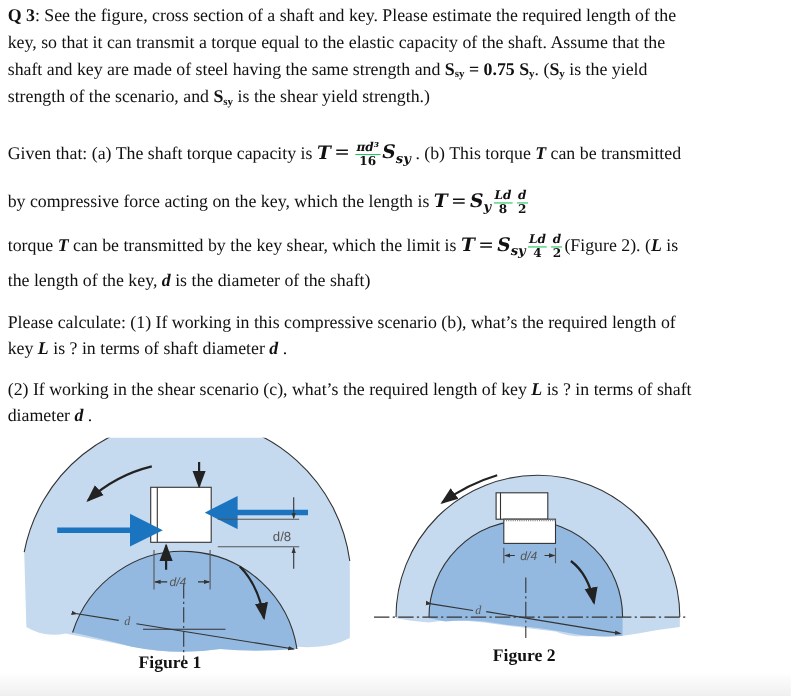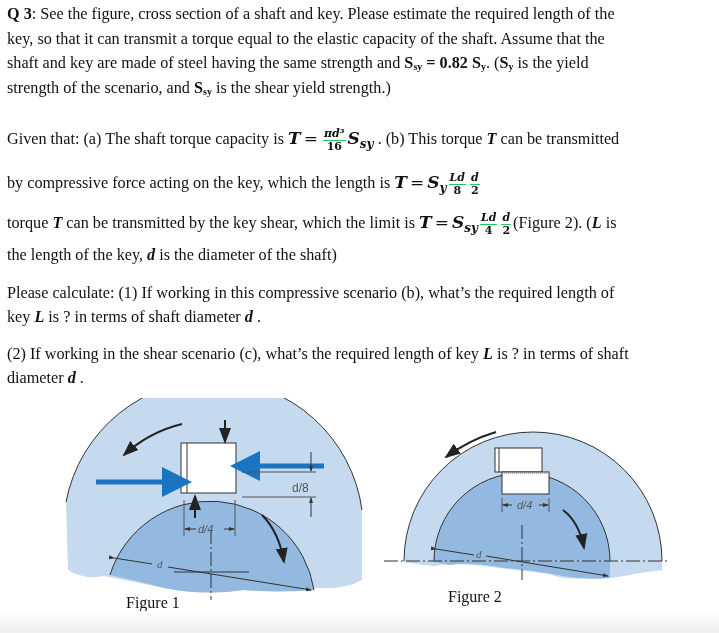--- a/index.html
+++ b/index.html
@@ -13,35 +13,35 @@
   b, .b { font-weight:bold;margin-top:23px; }
   .bi { font-weight:bold; font-style:italic; }
   .sub { font-size:10px; vertical-align:-2px; font-weight:bold; }
   .frac { display:inline-block; vertical-align:middle; text-align:center; font-family:"DejaVu Serif", serif; font-weight:bold; font-size:11px; line-height:12px; margin:0 2px; }
   .frac .num { display:block; border-bottom:1px solid #22c55e; padding:0 1px; font-style:italic; }
   .frac .den { display:block; padding:0 1px; }
   .mathT { font-family:"DejaVu Serif", serif; font-weight:bold; font-style:italic; font-size:17px; }
   .mathS { font-family:"DejaVu Serif", serif; font-weight:bold; font-style:italic; font-size:17px; }
   .mathS .s { font-size:12px; vertical-align:-4px; }
   .eq { font-family:"DejaVu Serif", serif; font-size:17px; margin:0 3px; }
-  #figures { position:absolute; left:0; top:398px; width:574px; height:235px;padding-left:44px; }
-  .figcap { position:absolute; font-weight:normal; font-size:16px;text-align:center; }
+  #figures { position:absolute; left:0; top:398px; width:574px; height:235px; }
+  .figcap { position:absolute; font-weight:bold; font-size:16px;text-align:center; }
   #bottom-fade { position:absolute; left:0; bottom:0; width:719px; height:22px; background:linear-gradient(#ffffff,#efefef); }
 </style>
 </head>
 <body>
 
 <div class="line" style="top:4px;">
   <b>Q 3</b><span>: See the figure, cross section of a shaft and key. Please estimate the required length of the</span>
 </div>
 <div class="line" style="top:29px;">
   <span>key, so that it can transmit a torque equal to the elastic capacity of the shaft. Assume that the</span>
 </div>
 <div class="line" style="top:53px;">
-  <span>shaft and key are made of steel having the same strength and </span><b><span>S</span><span class="sub">sy</span><span> = 0.82 S</span><span class="sub">y</span></b><span>. (</span><b><span>S</span><span class="sub">y</span></b><span> is the yield</span>
+  <span>shaft and key are made of steel having the same strength and </span><b><span>S</span><span class="sub">sy</span><span> = 0.75 S</span><span class="sub">y</span></b><span>. (</span><b><span>S</span><span class="sub">y</span></b><span> is the yield</span>
 </div>
 <div class="line" style="top:78px;">
   <span>strength of the scenario, and </span><b><span>S</span><span class="sub">sy</span></b><span> is the shear yield strength.)</span>
 </div>
 
 <div class="line" style="top:128px;">
   <span>Given that: (a) The shaft torque capacity is </span><span class="mathT">T</span><span class="eq">=</span><span class="frac"><span class="num">πd³</span><span class="den">16</span></span><span class="mathS"><span>S</span><span class="s">sy</span></span><span> . (b) This torque </span><span class="bi">T</span><span> can be transmitted</span>
 </div>
 <div class="line" style="top:172px;">
   <span>by compressive force acting on the key, which the length is </span><span class="mathT">T</span><span class="eq">=</span><span class="mathS"><span>S</span><span class="s">y</span></span><span class="frac"><span class="num">Ld</span><span class="den">8</span></span><span class="frac"><span class="num">d</span><span class="den">2</span></span>

